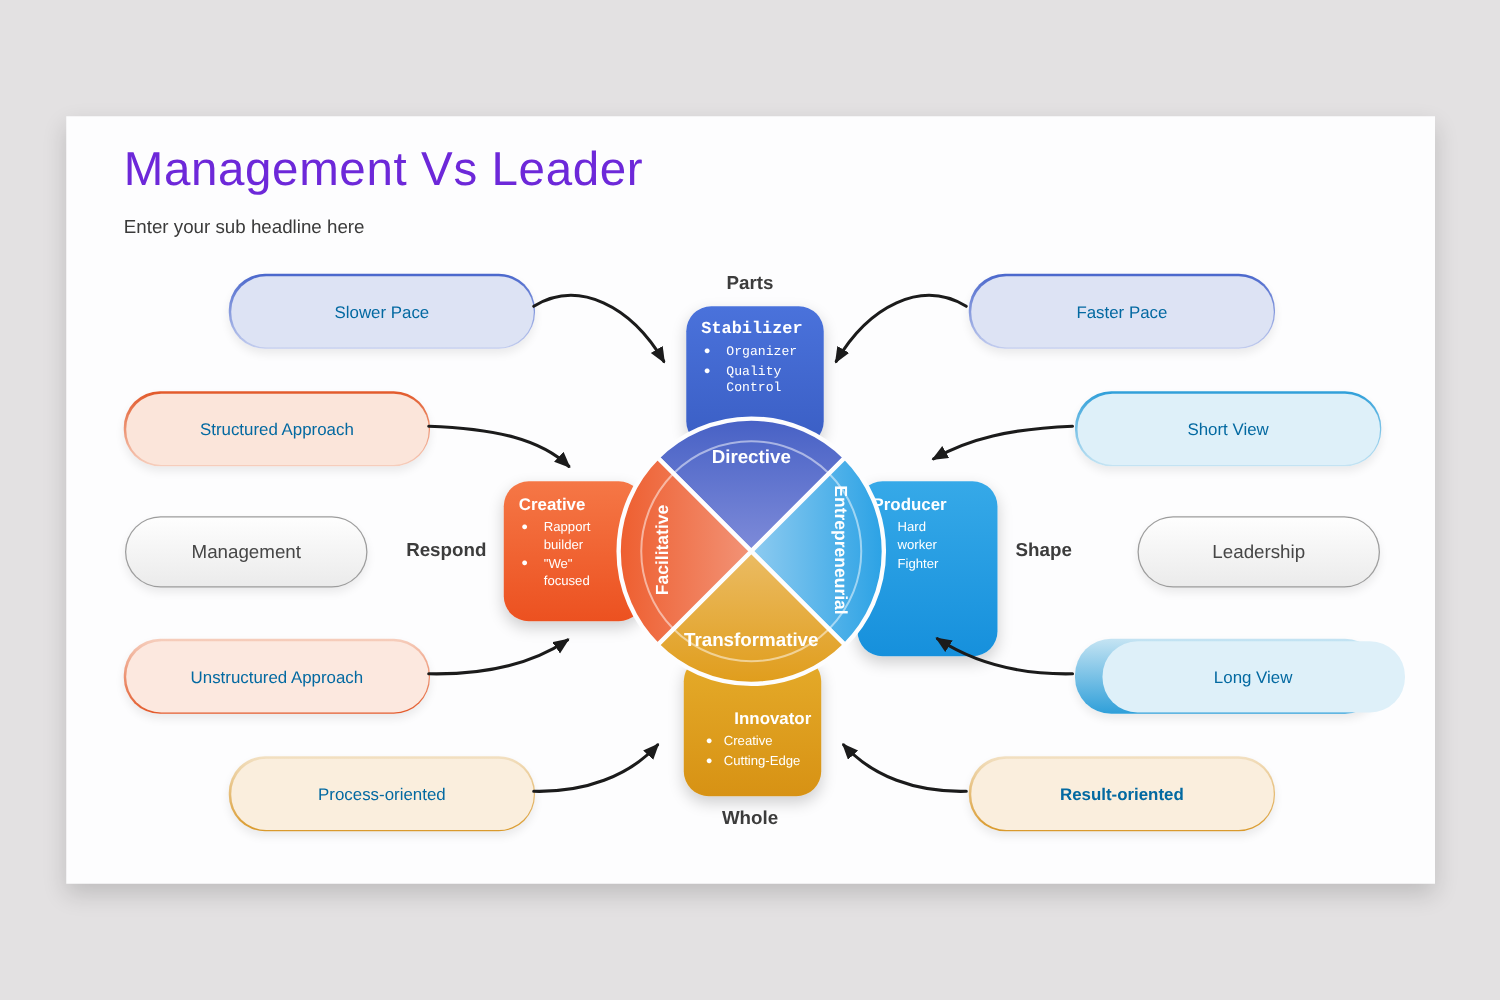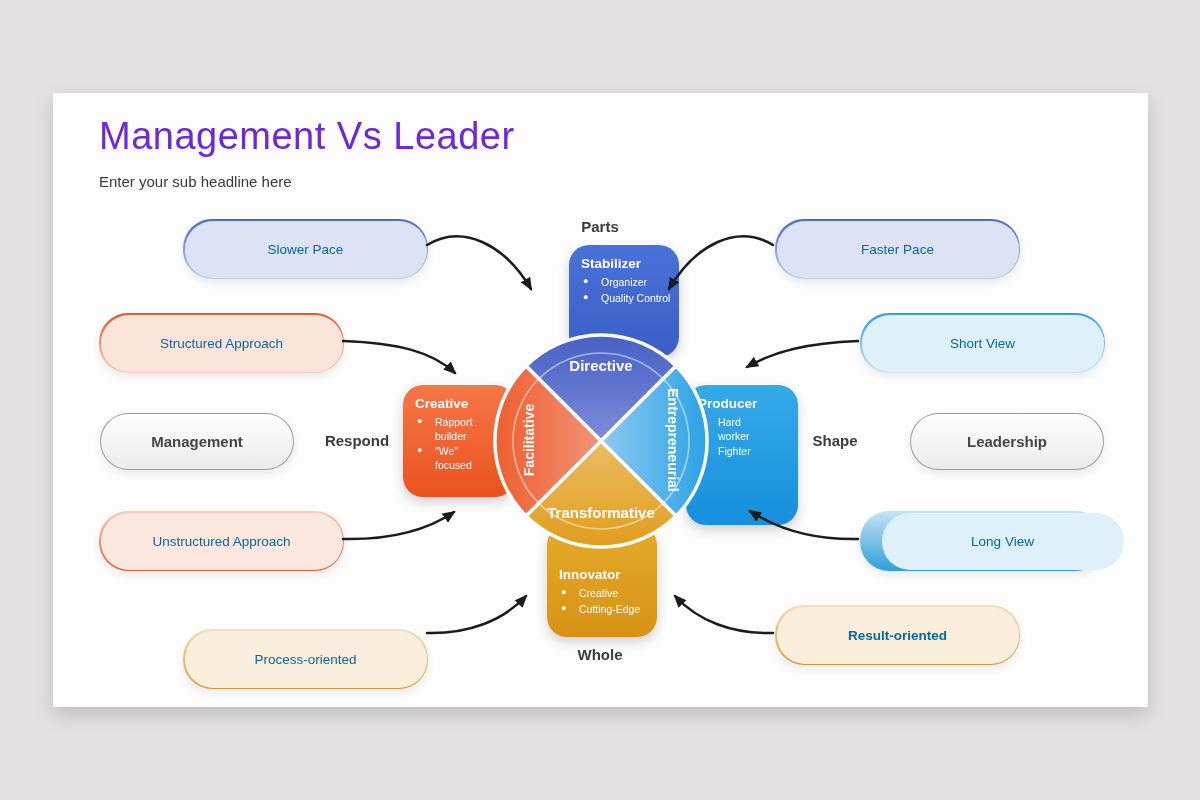--- a/index.html
+++ b/index.html
@@ -20,35 +20,35 @@
   .acc-orange-top .pill-inner{background:#fbe5da;}
   .acc-orange-bottom{background:linear-gradient(0deg,#e2592a,#f6cebd);}
   .acc-orange-bottom .pill-inner{background:#fce8df;}
   .acc-cyan-top{background:linear-gradient(180deg,#2f9fd9,#c5e4f3);}
   .acc-cyan-top .pill-inner{background:#def0f9;}
   .acc-cyan-bottom{background:linear-gradient(0deg,#2f9fd9,#c5e4f3);}
   .acc-cyan-bottom .pill-inner{background:#def0f9;margin-left:20px;}
   .acc-gold-bottom{background:linear-gradient(0deg,#d9992b,#f2e0c2);}
   .acc-gold-bottom .pill-inner{background:#faeedd;}
   .neutral{background:#9c9c9c;padding:1px;}
-  .neutral .pill-inner{background:linear-gradient(180deg,#fefefe,#ebebeb);font-weight:bold;font-size:15px;color:#464646;}
+  .neutral .pill-inner{background:linear-gradient(180deg,#fefefe,#ebebeb);font-weight:normal;font-size:15px;color:#464646;}
   
   .axis{position:absolute;width:100px;text-align:center;font-size:15px;font-weight:bold;color:#3c3c3c;}
   
   .qbox{position:absolute;border-radius:20px;z-index:1;box-shadow:0 5px 12px rgba(0,0,0,0.18);
         color:#fff;box-sizing:border-box;padding:11px 8px 0 12px;}
   .qbox .qtitle{font-size:13.5px;font-weight:bold;margin-bottom:5px;}
   .bullet{display:flex;font-size:10.5px;line-height:1.3;margin-bottom:2px;}
   .bullet .dot{width:9px;flex:0 0 9px;font-size:9px;margin-left:2px;margin-right:9px;}
   .btxt{display:block;}
-  .qbox.b-stab{left:516px;top:152px;width:110px;height:112px;background:linear-gradient(180deg,#4a72db,#3a5ec4);}
+  .qbox.b-stab{left:496px;top:152px;width:110px;height:112px;background:linear-gradient(180deg,#4a72db,#3a5ec4);font-family:Liberation Mono, monospace;}
   .qbox.b-unif{left:350px;top:292px;width:112px;height:112px;background:linear-gradient(180deg,#f57746,#ec5120);}
   .qbox.b-prod{left:633px;top:292px;width:112px;height:140px;background:linear-gradient(180deg,#36a9e8,#1690dc);}
   .qbox.b-innov{left:494px;top:432px;width:110px;height:112px;background:linear-gradient(180deg,#e5ab2a,#d79214);
-        padding-top:42px;}
+        padding-top:42px;text-align:right;}
   .b-unif .btxt,.b-prod .btxt{max-width:56px;}
   .b-stab .btxt,.b-innov .btxt{max-width:84px;}
   
   .center-svg{position:absolute;left:0;top:0;z-index:3;pointer-events:none;}
   .slice-label{position:absolute;z-index:4;color:#fff;font-weight:bold;text-align:center;pointer-events:none;}
   .sl-h{width:160px;font-size:15px;}
   .sl-v{width:150px;font-size:14px;}
   
   .arrows{position:absolute;left:0;top:0;z-index:2;pointer-events:none;}
 </style>
@@ -97,21 +97,21 @@
     <div class="pill neutral" style="left:47px;top:320px;width:192px;height:55px;">
       <div class="pill-inner">
           <span>Management</span>
         </div>
     </div>
     <div class="pill acc-orange-bottom" style="left:46px;top:418px;width:242px;height:57px;">
       <div class="pill-inner">
           <span>Unstructured Approach</span>
         </div>
     </div>
-    <div class="pill acc-gold-bottom" style="left:130px;top:512px;width:242px;height:57px;margin-top:24px;">
+    <div class="pill acc-gold-bottom" style="left:130px;top:512px;width:242px;height:57px;">
       <div class="pill-inner">
           <span>Process-oriented</span>
         </div>
     </div>
 
     <div class="pill acc-blue-top" style="left:722px;top:126px;width:242px;height:57px;">
       <div class="pill-inner">
           <span>Faster Pace</span>
         </div>
     </div>

